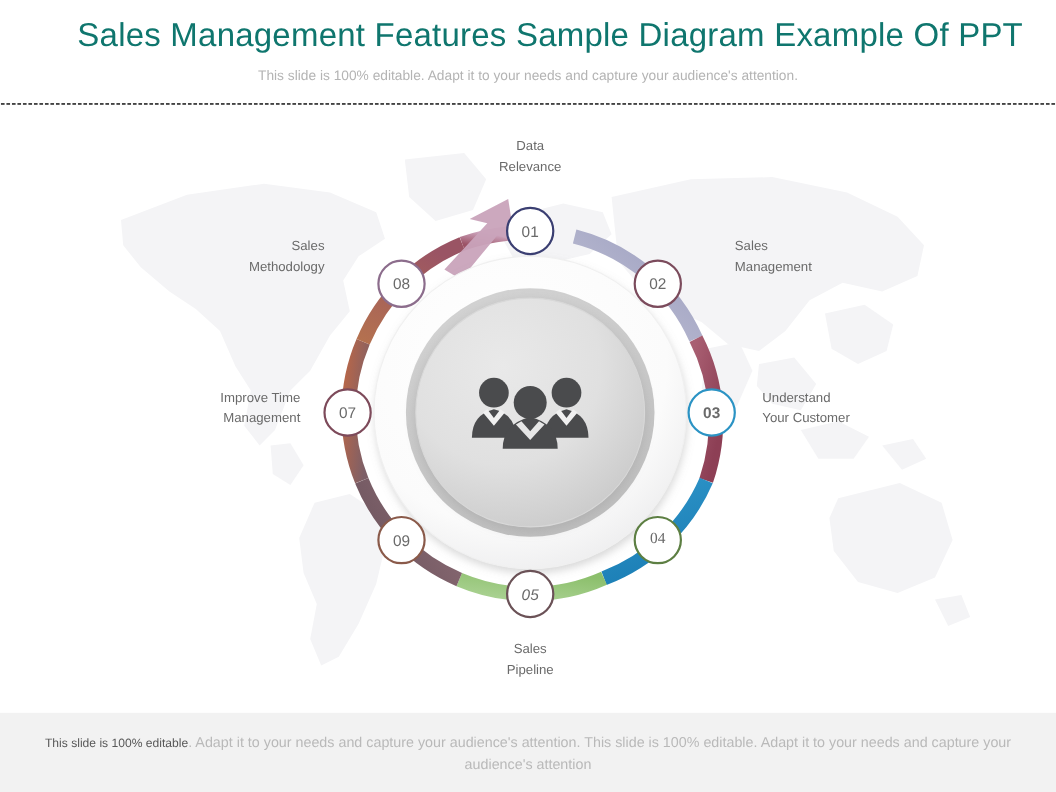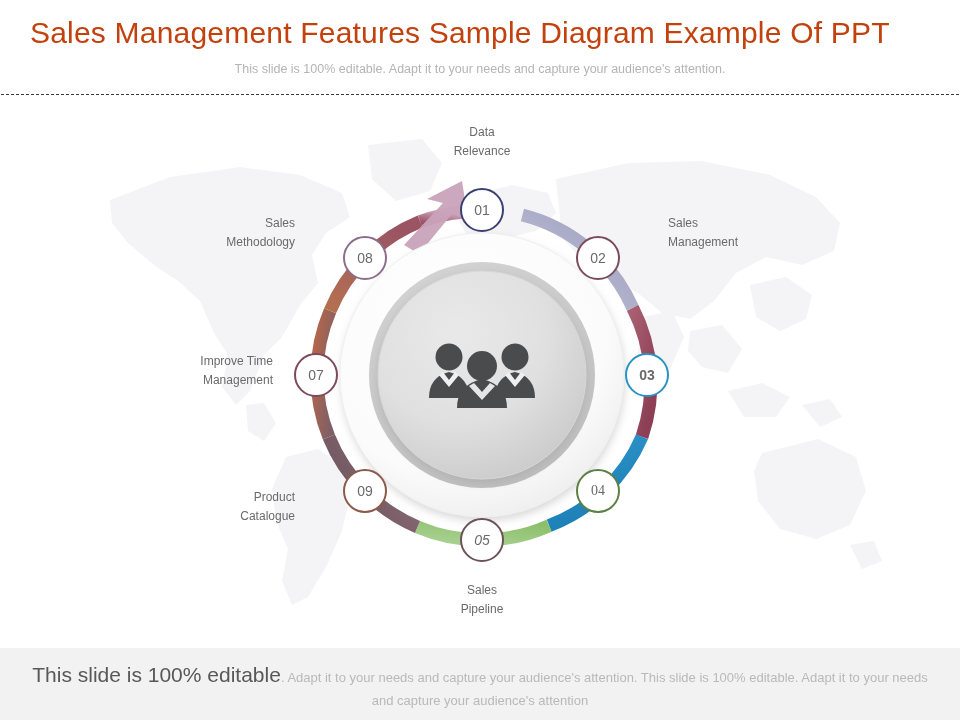--- a/index.html
+++ b/index.html
@@ -23,23 +23,23 @@
     height: 95px;
     background: #ffffff;
     z-index: 20;
   }
   #slide-title {
     position: absolute;
     left: 30px; top: 16px;
     width: 900px;
     font-size: 30px;
     font-weight: 400;
-    color: #c2410c;
+    color: #0f766e;
     letter-spacing: 0.2px;
-    text-align: left;
+    text-align: right;
     white-space: nowrap;
   }
   #slide-subtitle {
     position: absolute;
     left: 0; top: 62px;
     width: 960px;
     text-align: center;
     font-size: 12.5px;
     color: #b4b4b4;
     font-weight: 400;
@@ -134,21 +134,21 @@
   #footer-text {
     width: 920px;
     text-align: center;
     font-size: 13px;
     color: #b9b9b9;
     line-height: 1.55;
     padding-top: 2px;
   }
   #footer-text .strong {
     color: #585858;
-    font-size: 21px;
+    font-size: 11px;
     font-weight: 400;
   }
 </style>
 </head>
 <body>
 
 <div id="header">
   <div id="slide-title">Sales Management Features Sample Diagram Example Of PPT</div>
   <div id="slide-subtitle">This slide is 100% editable.  Adapt it to your needs and capture your audience's attention.</div>
   <div id="header-divider"></div>
@@ -303,24 +303,24 @@
     <div class="num-badge" style="left:598px; top:396px; border-color:#5d7f43;font-family:Liberation Serif, serif;">04</div>
     <div class="num-badge" style="left:482px; top:445px; border-color:#6b5257;font-style:italic;">05</div>
     <div class="num-badge" style="left:365px; top:396px; border-color:#8a5a4a;">09</div>
     <div class="num-badge" style="left:316px; top:280px; border-color:#7d4a5a;">07</div>
     <div class="num-badge" style="left:365px; top:163px; border-color:#8c6d8c;">08</div>
 
     <div class="node-label lbl-center" style="left:482px; top:28px;">Data
 Relevance</div>
     <div class="node-label lbl-right" style="left:668px; top:119px;">Sales
 Management</div>
+    <div class="node-label lbl-right" style="left:693px; top:257px;">Understand
+Your Customer</div>
     <div class="node-label lbl-center" style="left:482px; top:486px;">Sales
 Pipeline</div>
-    <div class="node-label lbl-left" style="left:295px; top:393px;">Product
-Catalogue</div>
     <div class="node-label lbl-left" style="left:273px; top:257px;">Improve Time
 Management</div>
     <div class="node-label lbl-left" style="left:295px; top:119px;">Sales
 Methodology</div>
   </div>
 </div>
 
 <div id="footer">
   <div id="footer-text">
     <span class="strong">This slide is 100% editable</span><span>. Adapt it to your needs and capture your audience's attention. This slide is 100% editable. Adapt it to your needs and capture your audience's attention</span>

